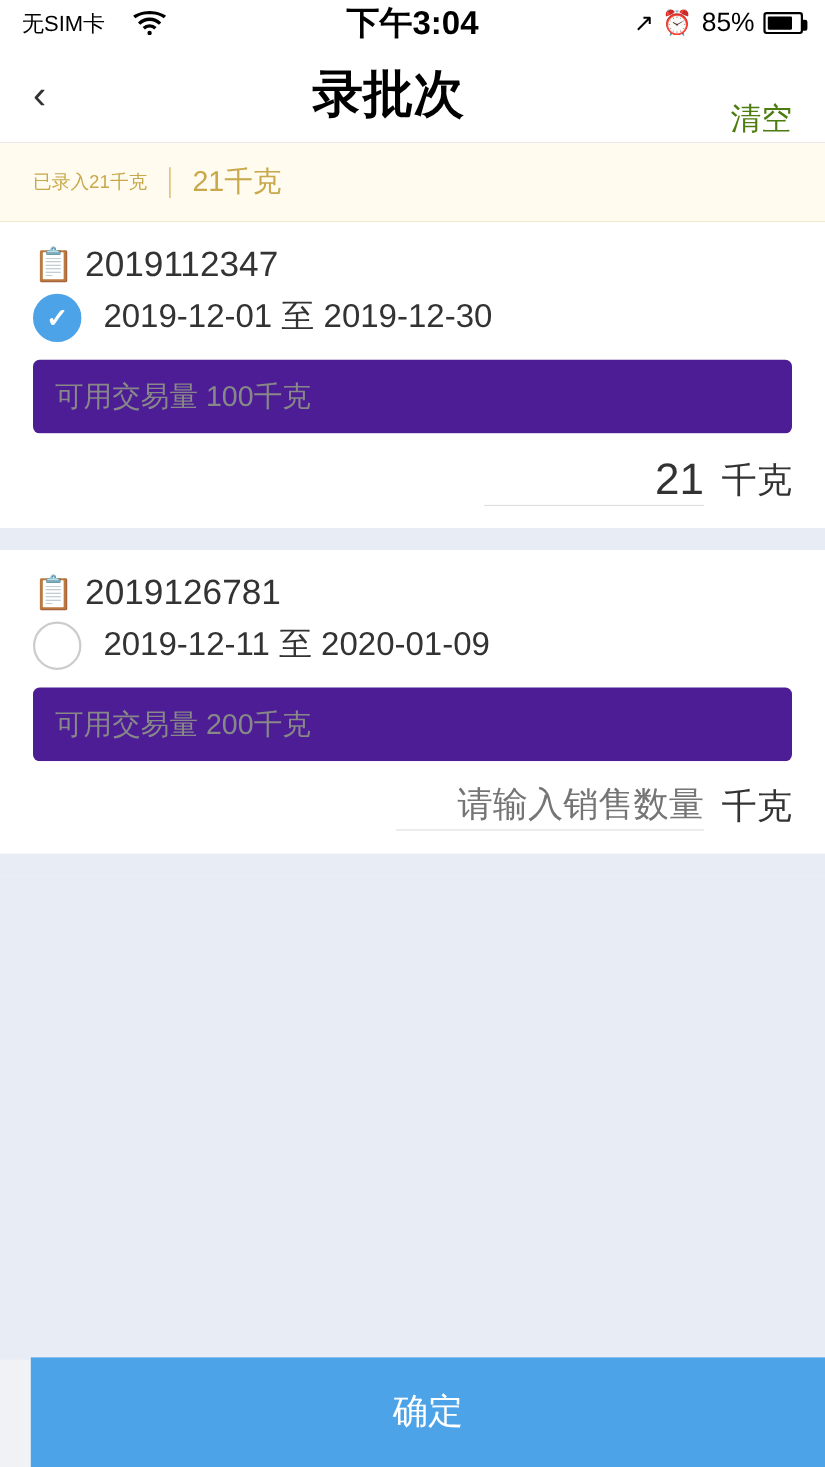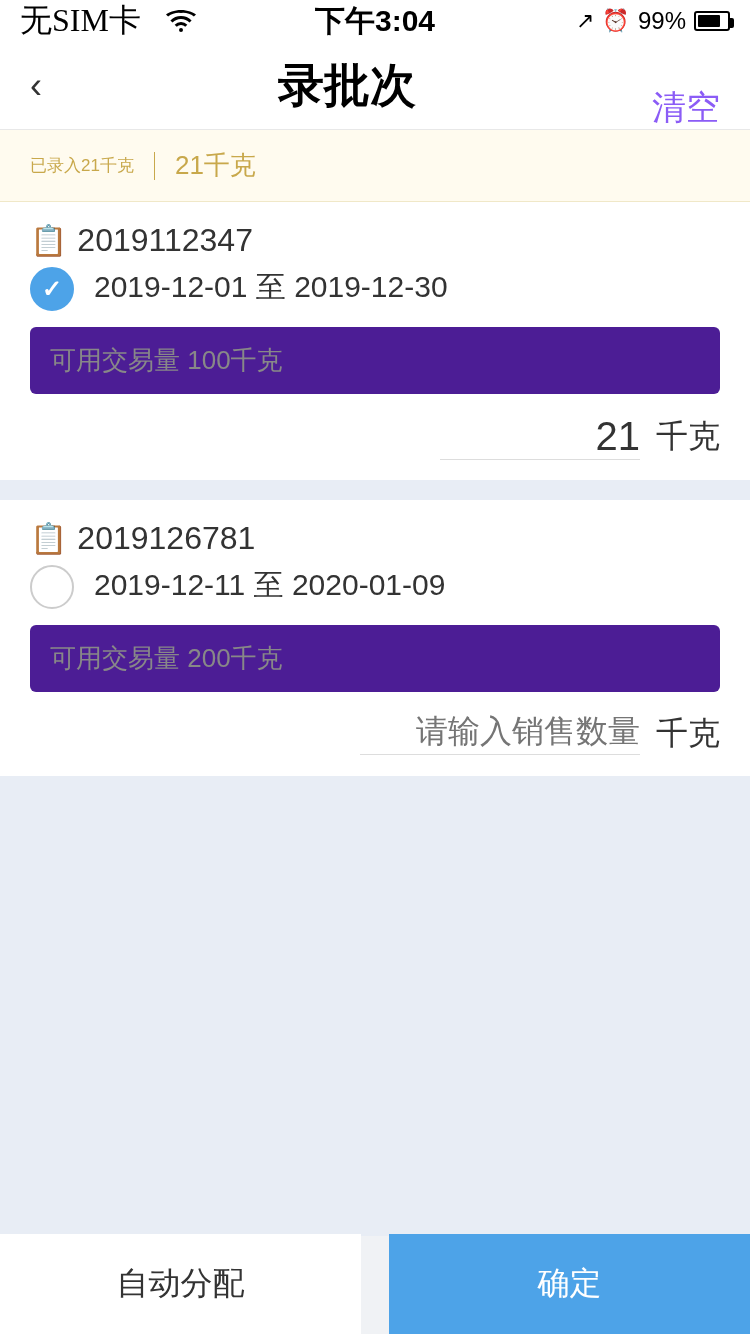--- a/index.html
+++ b/index.html
@@ -22,22 +22,21 @@
       align-items: center;
       justify-content: space-between;
       padding: 0 20px;
       font-size: 24px;
       color: #000;
     }
     .status-left {
       display: flex;
       align-items: center;
       gap: 25px;
-      font-size: 32px;
-      font-family: Liberation Serif, serif;
+      font-size: 20px;
     }
     .status-center {
       font-size: 30px;
       font-weight: 600;
       position: absolute;
       left: 50%;
       transform: translateX(-50%);
     }
     .status-right {
       display: flex;
@@ -61,22 +60,22 @@
       font-size: 36px;
       color: #333;
       cursor: pointer;
     }
     .nav-title {
       font-size: 46px;
       font-weight: 600;
       color: #000;
     }
     .nav-clear {
-      font-size: 34px;
-      color: #8b5cf6;
+      font-size: 28px;
+      color: #4d7c0f;
       cursor: pointer;
       margin-top: 45px;
     }
 
     
     .info-banner {
       background: #fffbef;
       padding: 18px 30px;
       display: flex;
       align-items: center;
@@ -272,21 +271,21 @@
   <div class="status-left">
     <span>无SIM卡</span>
     <svg width="30" height="22" viewBox="0 0 30 22">
       <path d="M15 18a2 2 0 1 1 0 4 2 2 0 0 1 0-4zm0-6a9 9 0 0 1 6.36 2.64l-2.12 2.12A6 6 0 0 0 15 15a6 6 0 0 0-4.24 1.76l-2.12-2.12A9 9 0 0 1 15 12zm0-6a15 15 0 0 1 10.6 4.4l-2.12 2.12A12 12 0 0 0 15 9a12 12 0 0 0-8.49 3.51L4.4 10.4A15 15 0 0 1 15 6zm0-6C8.37 0 2.34 2.69 0 4.4l2.12 2.12A18 18 0 0 1 15 3a18 18 0 0 1 12.88 3.51L30 4.4C27.66 2.69 21.63 0 15 0z" fill="#000"></path>
     </svg>
   </div>
   <div class="status-center">下午3:04</div>
   <div class="status-right">
     <span style="font-size:22px;">↗</span>
     <span style="font-size:22px;">⏰</span>
-    <span>99%</span>
+    <span>85%</span>
     <span style="display:inline-block;width:36px;height:20px;border:2px solid #000;border-radius:3px;position:relative;">
       <span style="position:absolute;left:2px;top:2px;bottom:2px;width:70%;background:#000;border-radius:1px;"></span>
       <span style="position:absolute;right:-6px;top:5px;width:4px;height:10px;background:#000;border-radius:0 2px 2px 0;"></span>
     </span>
   </div>
 </div>
 
 <div class="nav-bar">
   <span class="nav-back">‹</span>
   <span class="nav-title">录批次</span>
@@ -343,15 +342,14 @@
     <input type="text" class="input-field" placeholder="请输入销售数量" style="">
     <span class="input-unit">千克</span>
   </div>
 </div>
 
 <div class="section-divider"></div>
 
 <div class="empty-area" style="height: 440px;"></div>
 
 <div class="bottom-bar">
-  <button class="btn-auto">自动分配</button>
   <button class="btn-confirm">确定</button>
 </div>
 
 </body></html>

